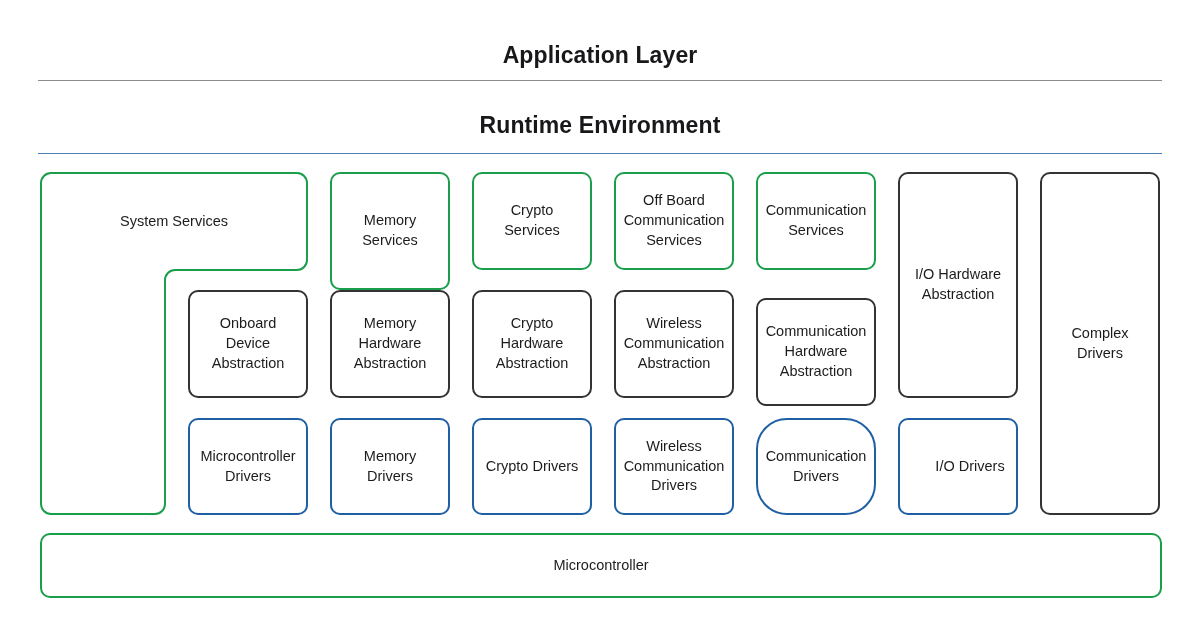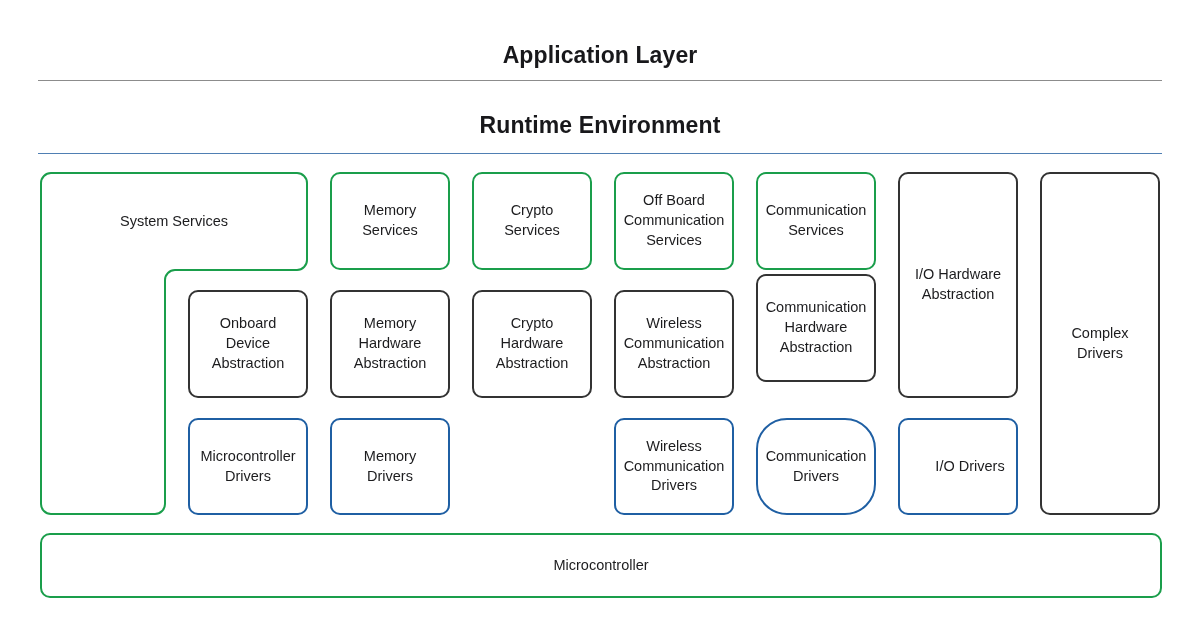--- a/index.html
+++ b/index.html
@@ -137,21 +137,21 @@
                L 125 332
                A 10 10 0 0 1 115 342
                L 11 342
                A 10 10 0 0 1 1 332
                L 1 11
                A 10 10 0 0 1 11 1 Z" fill="#ffffff" stroke="#1a9e4b" stroke-width="2" stroke-linejoin="round"></path>
     </svg>
     <div class="l-label">System Services</div>
   </div>
 
-  <div class="box green" style="left:330px; top:172px; width:120px; height:98px;">
+  <div class="box green" style="left:330px; top:172px; width:120px; height:118px;">
     <span>Memory Services</span>
   </div>
 
   <div class="box green" style="left:472px; top:172px; width:120px; height:98px;">
     <span>Crypto Services</span>
   </div>
 
   <div class="box green" style="left:756px; top:172px; width:120px; height:98px;">
     <span>Communication Services</span>
   </div>
@@ -177,32 +177,35 @@
   </div>
 
   <div class="box dark" style="left:472px; top:290px; width:120px; height:108px;">
     <span>Crypto Hardware Abstraction</span>
   </div>
 
   <div class="box dark" style="left:614px; top:290px; width:120px; height:108px;">
     <span>Wireless Communication Abstraction</span>
   </div>
 
-  <div class="box dark" style="left:756px; top:274px; width:120px; height:108px;">
+  <div class="box dark" style="left:756px; top:298px; width:120px; height:108px;">
     <span>Communication Hardware Abstraction</span>
   </div>
 
   <div class="box blue" style="left:188px; top:418px; width:120px; height:97px;">
     <span>Microcontroller Drivers</span>
   </div>
 
   <div class="box blue" style="left:330px; top:418px; width:120px; height:97px;">
     <span>Memory Drivers</span>
   </div>
 
+  <div class="box blue" style="left:472px; top:418px; width:120px; height:97px;">
+    <span>Crypto Drivers</span>
+  </div>
 
   <div class="box blue" style="left:614px; top:418px; width:120px; height:97px;">
     <span>Wireless Communication Drivers</span>
   </div>
 
   <div class="box blue" style="left:756px; top:418px; width:120px; height:97px;border-radius:31px;">
     <span>Communication Drivers</span>
   </div>
 
   <div class="box blue" style="left:898px; top:418px; width:120px; height:97px;padding-left:32px;">

